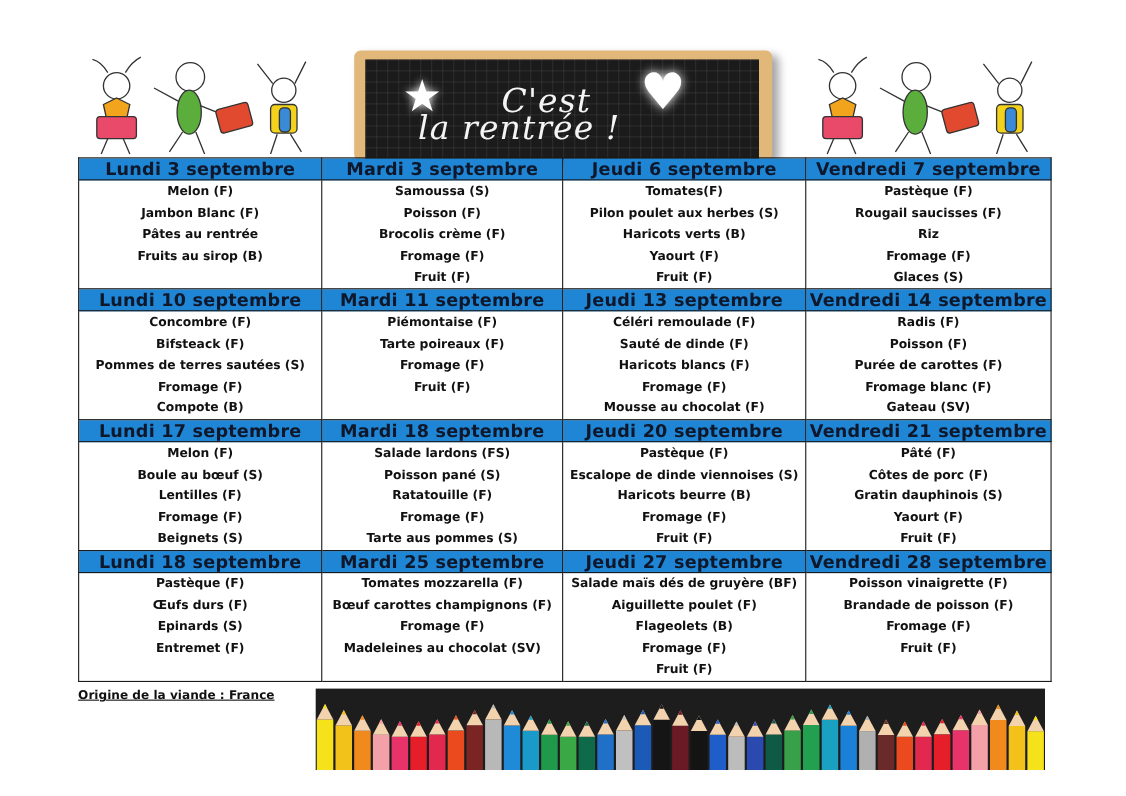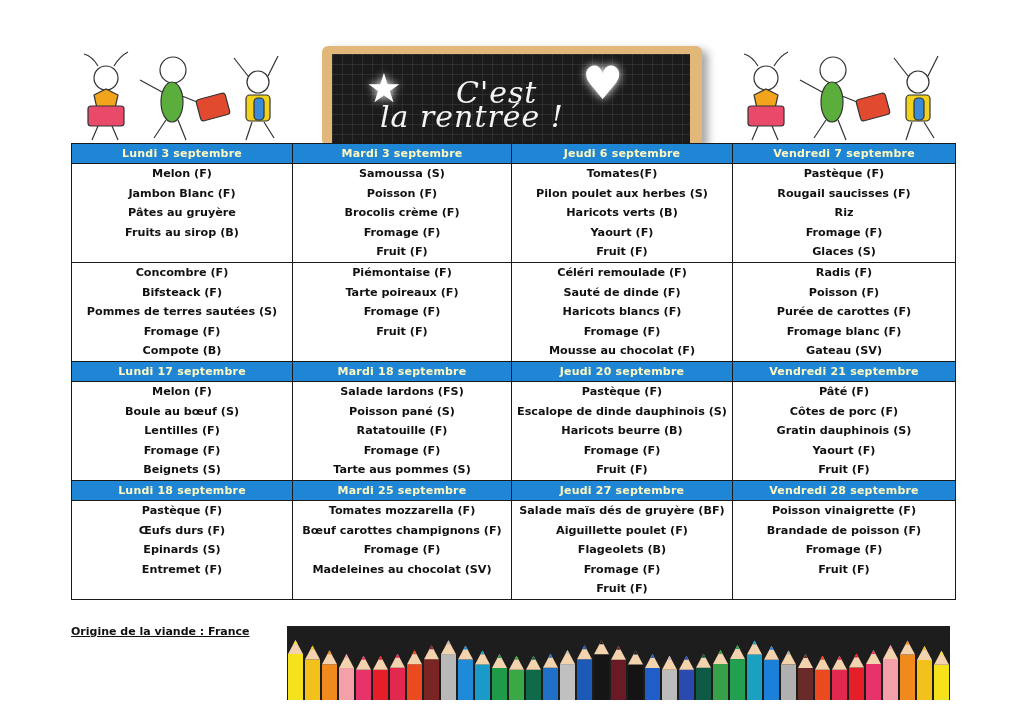--- a/index.html
+++ b/index.html
@@ -22,21 +22,21 @@
   .slate-line1 { left:124px; top:22px; }
   .slate-line2 { left:48px; top:46px; }
   .star { position:absolute; left:34px; top:14px; color:#fff; font-size:40px; line-height:40px;
           text-shadow:0 0 8px #fff; }
   .heart { position:absolute; left:250px; top:6px; color:#fff; font-size:46px; line-height:46px;
            text-shadow:0 0 10px #fff; }
 
   table.menu { position:absolute; left:71px; top:143px; width:884px; border-collapse:collapse;
                table-layout:fixed; }
   table.menu td { border:1.5px solid #1a1a1a; padding:0; vertical-align:top; text-align:center; }
-  .day-head { background:#1f86d6; color:#fef9c3; font-size:11px; line-height:19px; height:19px;
+  .day-head { background:#1f86d6; color:#0f172a; font-size:16px; line-height:19px; height:19px;
               font-weight:bold; letter-spacing:0.2px; }
   .dish-cell { height:98px;margin-top:32px; }
   .dish { font-size:11.2px; line-height:19.6px; color:#111; font-weight:bold; white-space:nowrap; }
 
   .origin { position:absolute; left:71px; top:625px; font-size:11px; font-weight:bold; color:#111;
             text-decoration:underline; }
   .pencils { position:absolute; left:287px; top:626px; width:663px; height:74px; background:#1d1d1d;
              overflow:hidden; }
 </style>
 </head>
@@ -101,21 +101,21 @@
       <tr>
         <td class="day-head">Lundi 3 septembre</td>
         <td class="day-head">Mardi 3 septembre</td>
         <td class="day-head">Jeudi 6 septembre</td>
         <td class="day-head">Vendredi 7 septembre</td>
       </tr>
       <tr>
         <td class="dish-cell">
           <div class="dish">Melon (F)</div>
           <div class="dish">Jambon Blanc (F)</div>
-          <div class="dish">Pâtes au gruyère</div>
+          <div class="dish">Pâtes au rentrée</div>
           <div class="dish">Fruits au sirop (B)</div>
         </td>
         <td class="dish-cell">
           <div class="dish">Samoussa (S)</div>
           <div class="dish">Poisson (F)</div>
           <div class="dish">Brocolis crème (F)</div>
           <div class="dish">Fromage (F)</div>
           <div class="dish">Fruit (F)</div>
         </td>
         <td class="dish-cell">
@@ -125,20 +125,26 @@
           <div class="dish">Yaourt (F)</div>
           <div class="dish">Fruit (F)</div>
         </td>
         <td class="dish-cell">
           <div class="dish">Pastèque (F)</div>
           <div class="dish">Rougail saucisses (F)</div>
           <div class="dish">Riz</div>
           <div class="dish">Fromage (F)</div>
           <div class="dish">Glaces (S)</div>
         </td>
+      </tr>
+      <tr>
+        <td class="day-head">Lundi 10 septembre</td>
+        <td class="day-head">Mardi 11 septembre</td>
+        <td class="day-head">Jeudi 13 septembre</td>
+        <td class="day-head">Vendredi 14 septembre</td>
       </tr>
       <tr>
         <td class="dish-cell">
           <div class="dish">Concombre (F)</div>
           <div class="dish">Bifsteack (F)</div>
           <div class="dish">Pommes de terres sautées (S)</div>
           <div class="dish">Fromage (F)</div>
           <div class="dish">Compote (B)</div>
         </td>
         <td class="dish-cell">
@@ -178,21 +184,21 @@
         </td>
         <td class="dish-cell">
           <div class="dish">Salade lardons (FS)</div>
           <div class="dish">Poisson pané (S)</div>
           <div class="dish">Ratatouille (F)</div>
           <div class="dish">Fromage (F)</div>
           <div class="dish">Tarte aus pommes (S)</div>
         </td>
         <td class="dish-cell">
           <div class="dish">Pastèque (F)</div>
-          <div class="dish">Escalope de dinde dauphinois (S)</div>
+          <div class="dish">Escalope de dinde viennoises (S)</div>
           <div class="dish">Haricots beurre (B)</div>
           <div class="dish">Fromage (F)</div>
           <div class="dish">Fruit (F)</div>
         </td>
         <td class="dish-cell">
           <div class="dish">Pâté (F)</div>
           <div class="dish">Côtes de porc (F)</div>
           <div class="dish">Gratin dauphinois (S)</div>
           <div class="dish">Yaourt (F)</div>
           <div class="dish">Fruit (F)</div>

